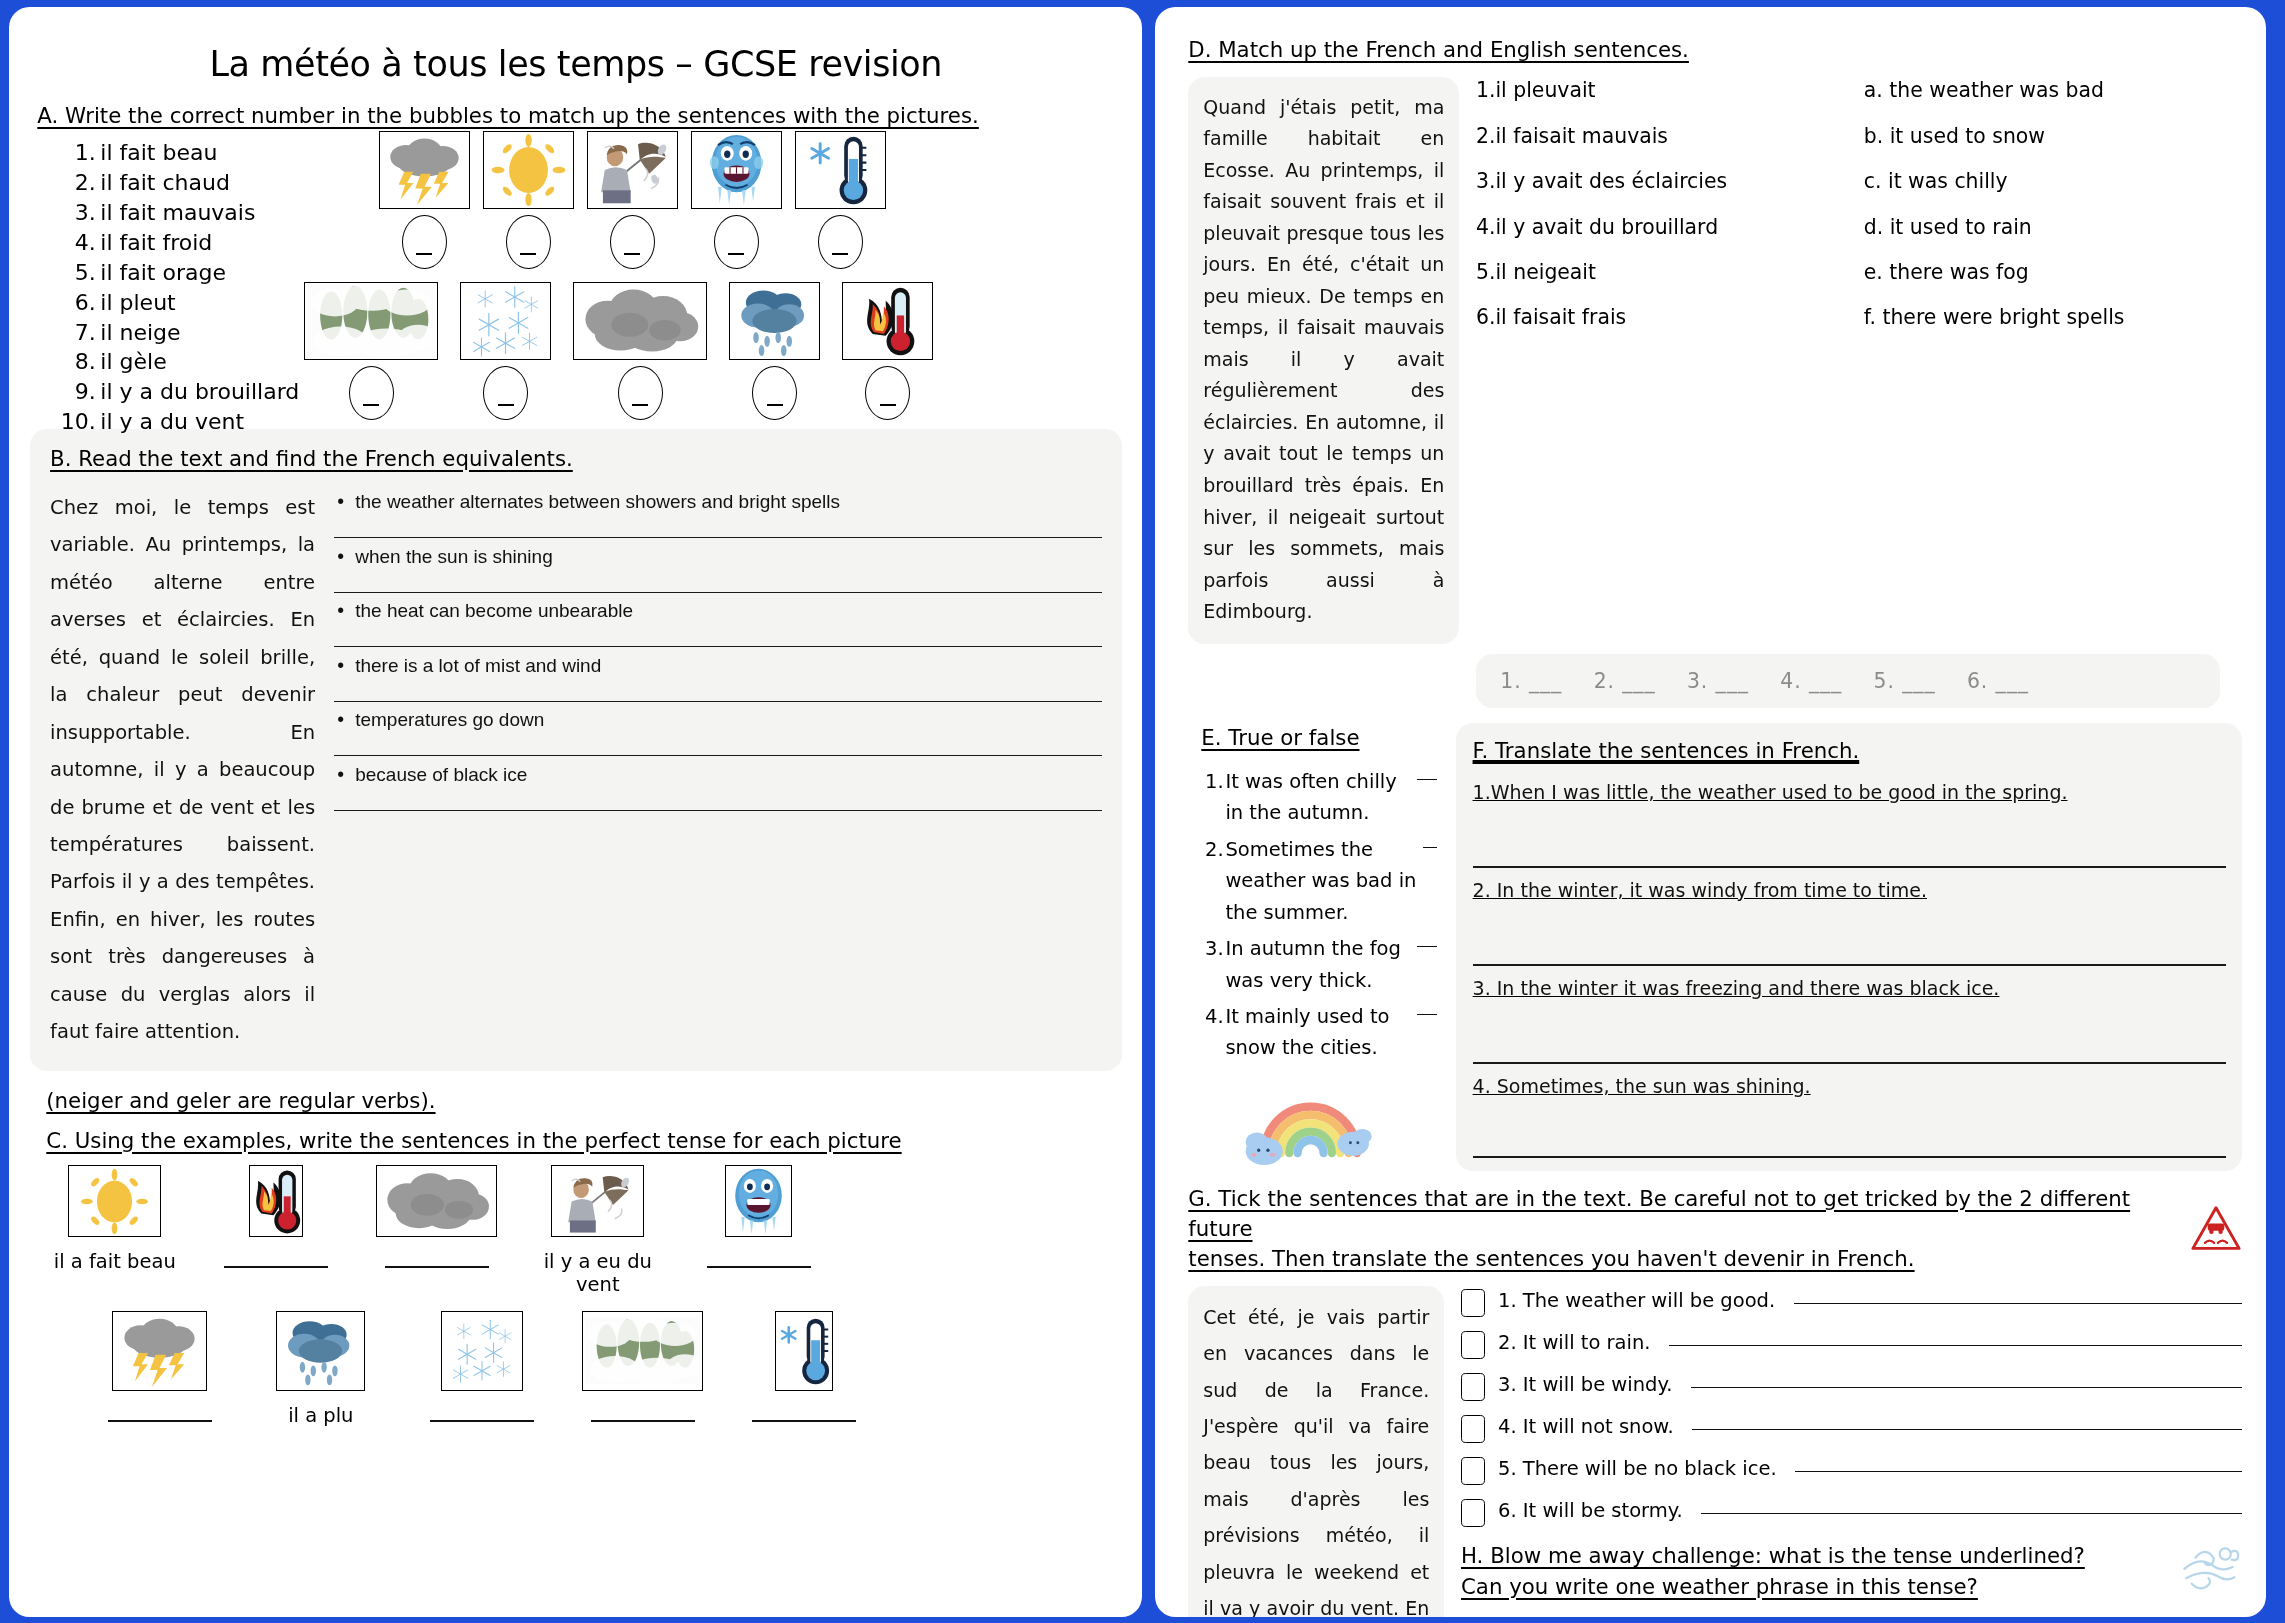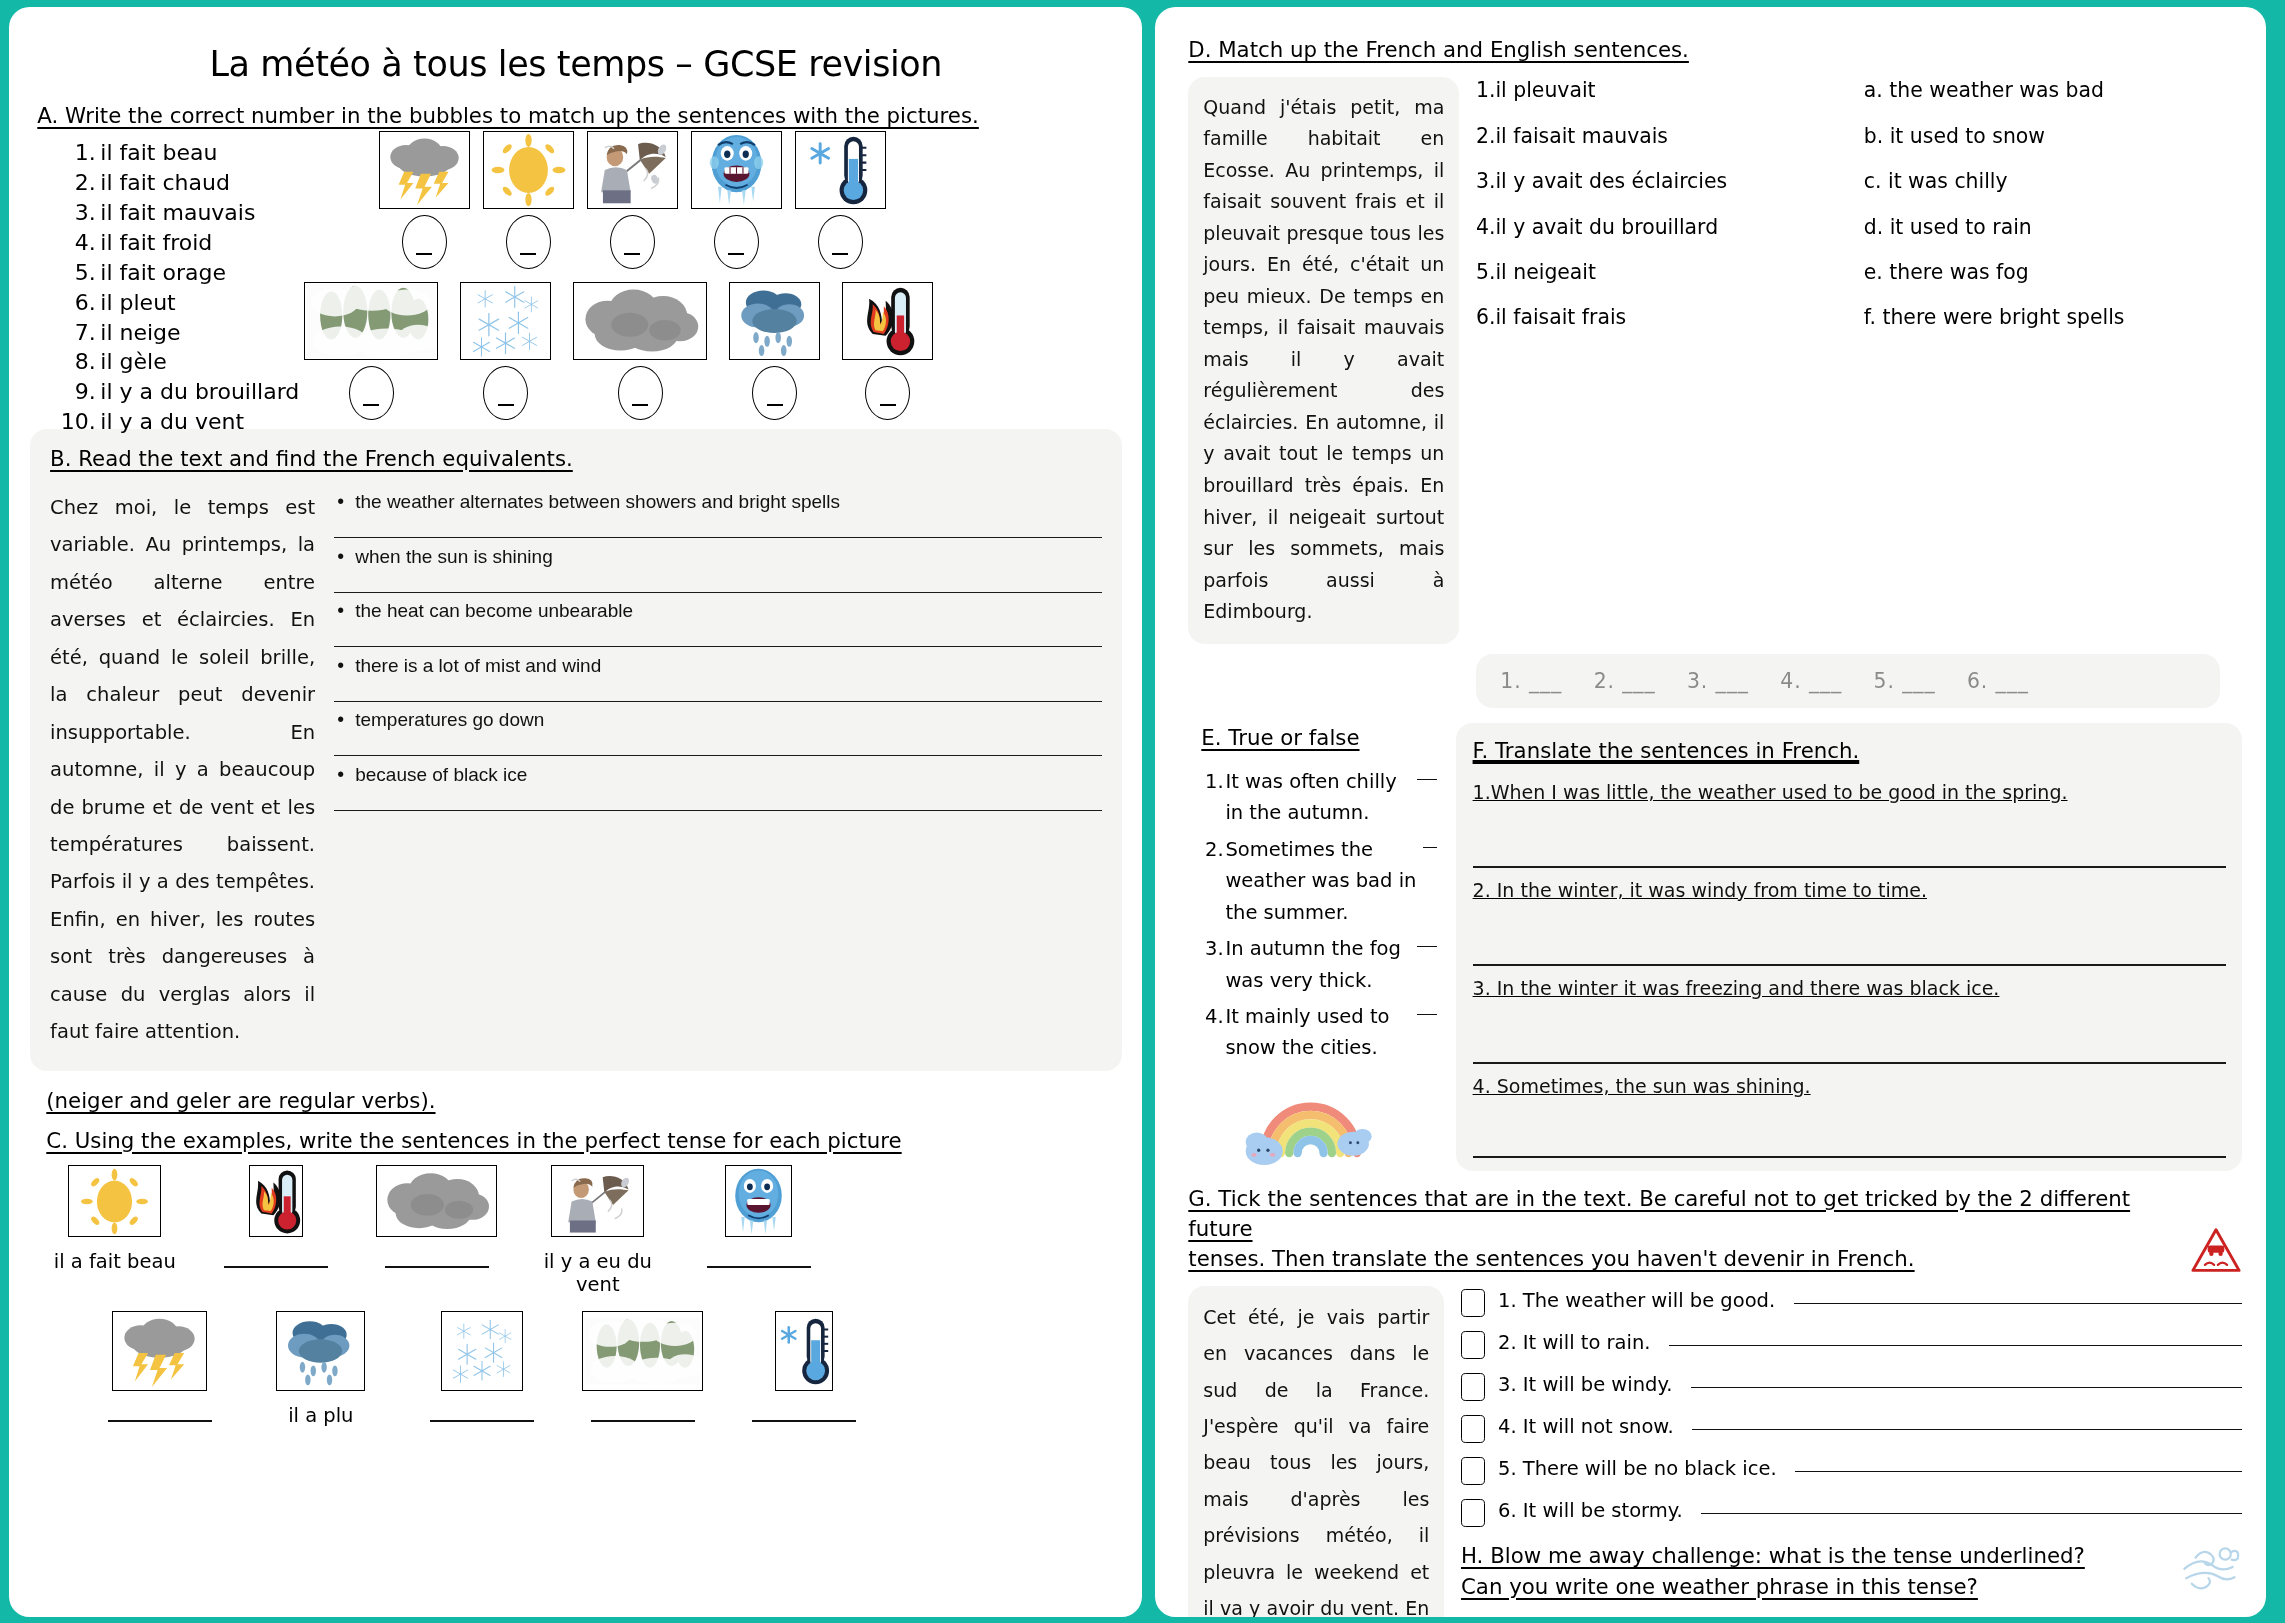--- a/index.html
+++ b/index.html
@@ -5,21 +5,21 @@
   * { box-sizing: border-box; margin: 0; padding: 0; }
   html, body {
     width: 2286px; height: 1623px;
     background: #1c1c1c;
     font-family: "Liberation Sans", sans-serif;
     overflow: hidden;
   }
   .worksheet {
     position: relative;
     width: 2286px; height: 1623px;
-    background: #14b8a6;
+    background: #1d4ed8;
     display: flex;
     gap: 13px;
     padding: 7.4px 9.3px 5.6px 9.3px;
   }
   .page {
     background: #ffffff;
     border-radius: 20.4px;
     position: relative;
     overflow: hidden;
   }
@@ -905,21 +905,21 @@
               <div class="f-item hand">3. In the winter it was freezing and there was black ice.</div>
             </div>
             <div class="f-box" style="padding:11px 0 59px 0">
               <div class="f-item hand">4. Sometimes, the sun was shining.</div>
             </div>
           </div>
         </div>
       </div>
 
       <div class="secG">
-        <div style="display:flex;align-items:flex-end;gap:10px">
+        <div style="display:flex;align-items:center;gap:10px">
           <div style="flex:1">
             <div class="heading hand">G. Tick the sentences that are in the text. Be careful not to get tricked by the 2 different future</div>
             <div class="heading hand">tenses. Then translate the sentences you haven't devenir in French.</div>
           </div>
           <div>
             <svg width="52" height="48" viewBox="0 0 56 52">
               <polygon points="28,3 53,47 3,47" fill="#fff" stroke="#cc2222" stroke-width="3.2" stroke-linejoin="round"></polygon>
               <rect x="19" y="20" width="18" height="8" rx="2.5" fill="#cc2222"></rect>
               <circle cx="23" cy="29" r="2.4" fill="#cc2222"></circle>
                 <circle cx="33" cy="29" r="2.4" fill="#cc2222"></circle>

